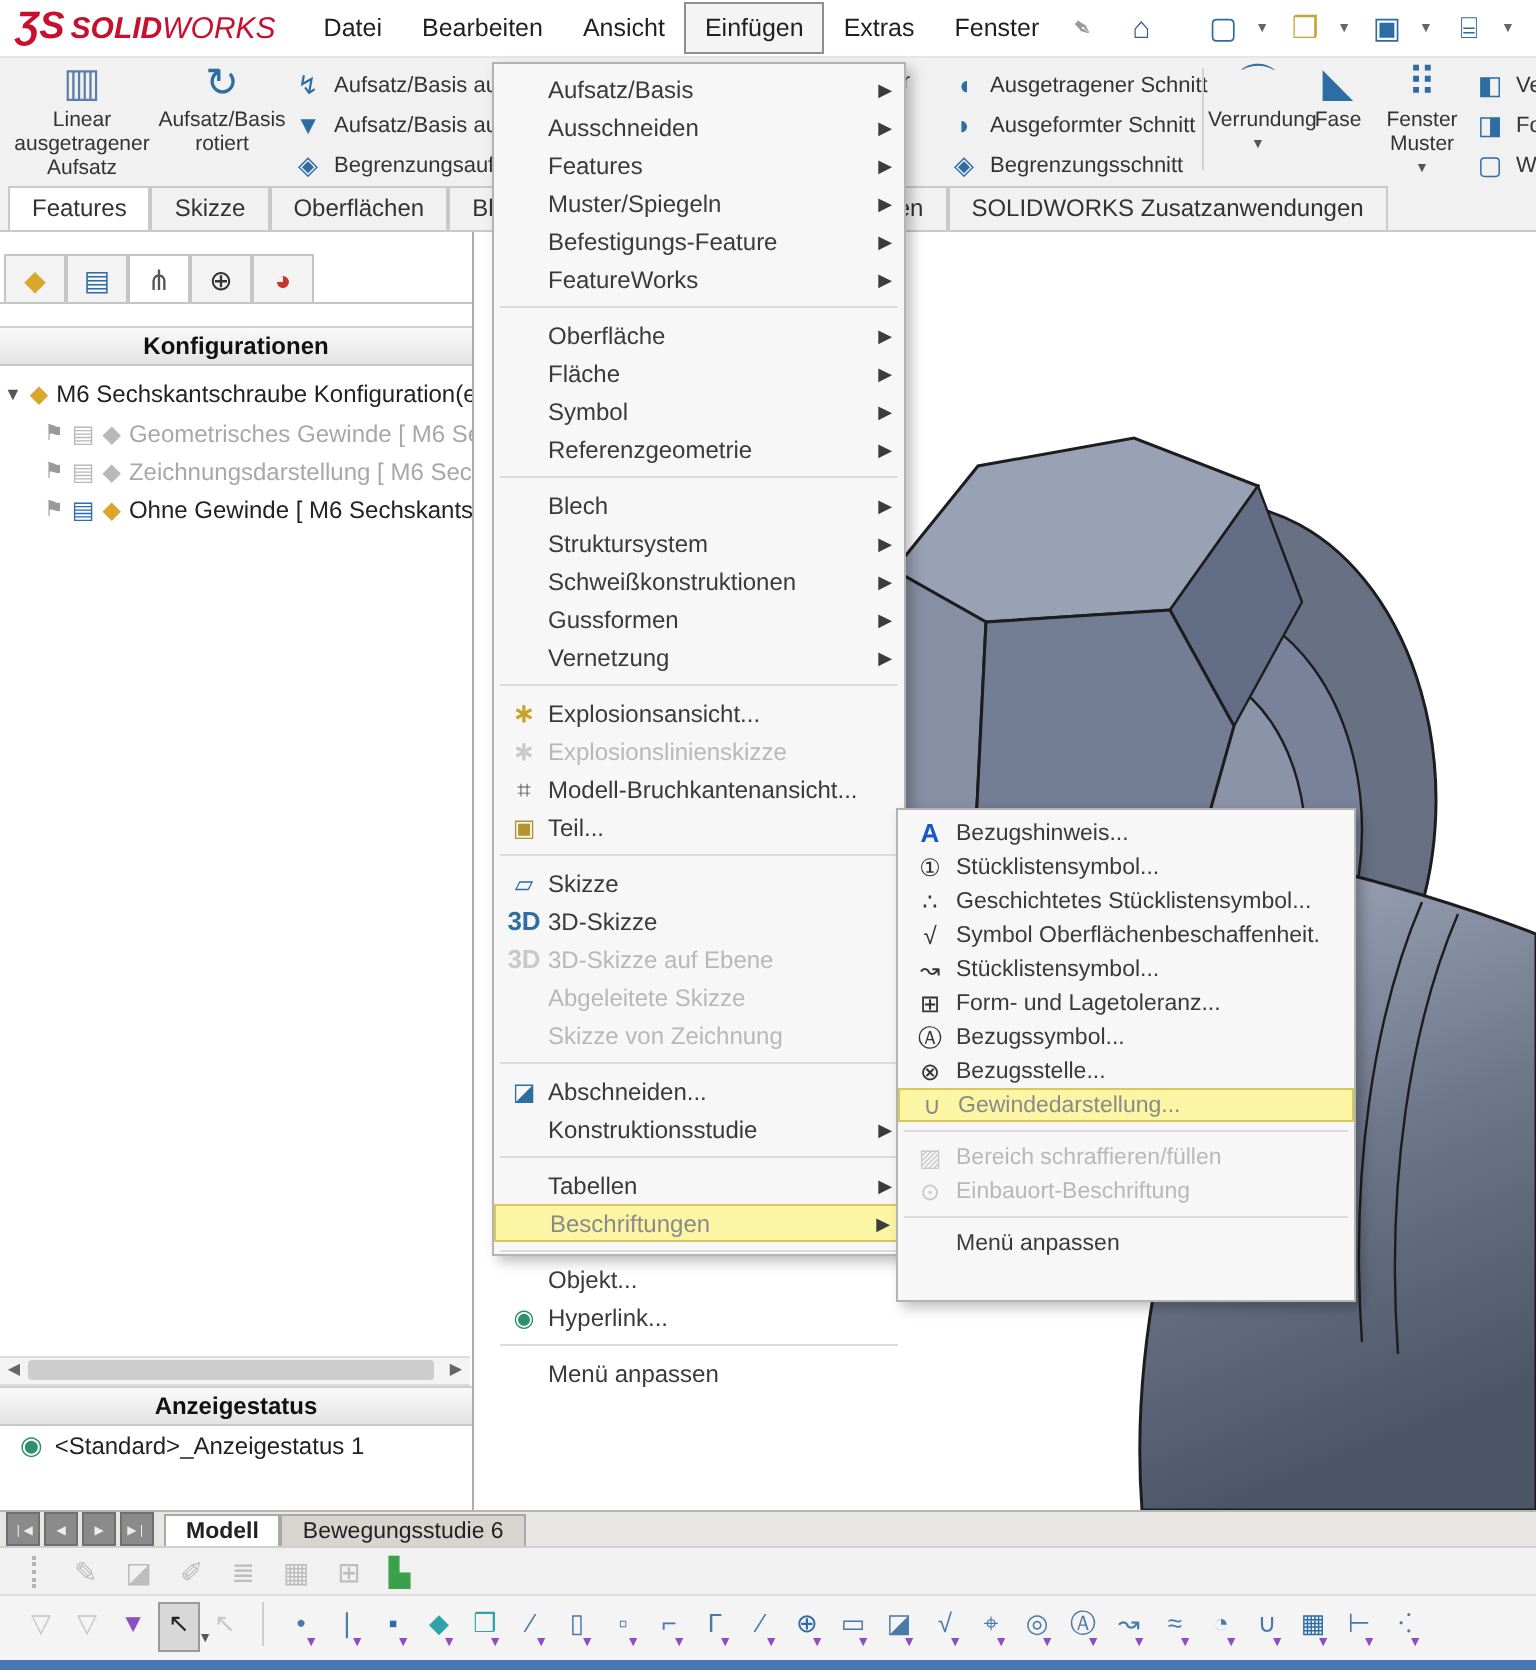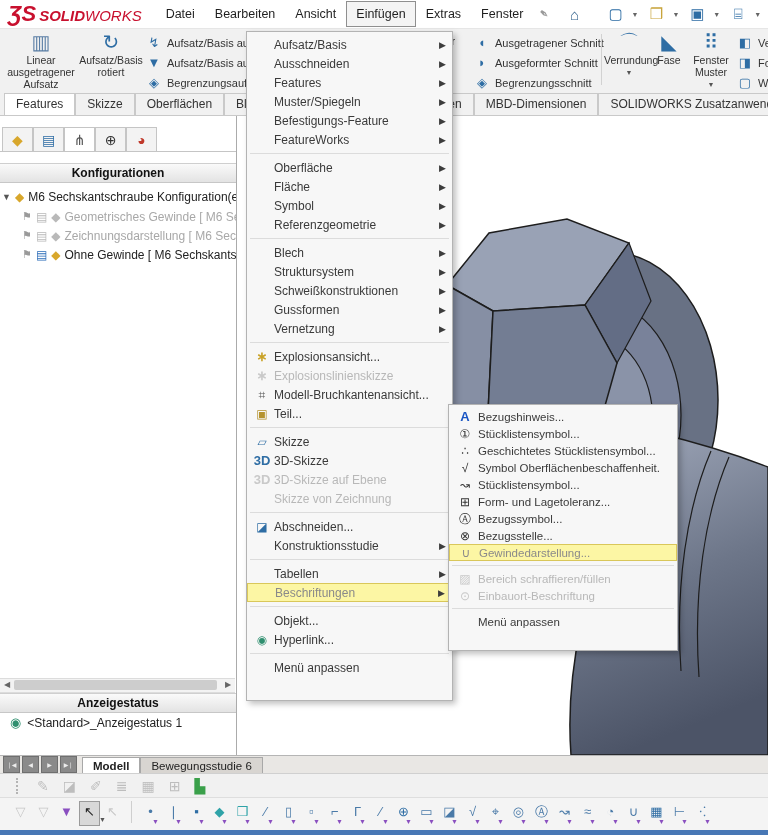--- a/index.html
+++ b/index.html
@@ -5,21 +5,21 @@
   html,body{margin:0;padding:0}
   body{
     position:relative;width:768px;height:835px;overflow:hidden;
     background:#fff;font-family:"Liberation Sans",sans-serif;color:#222;
     -webkit-font-smoothing:antialiased;
   }
   
   .menubar{position:absolute;left:0;top:0;right:0;height:28px;background:#fff;
     border-bottom:1px solid #e6e6e6;display:flex;align-items:center;z-index:5}
   .logo{margin:0 14px 0 8px;font-size:15px;color:#c8102e;font-style:italic;font-weight:bold;white-space:nowrap}
-  .logo .glyph{font-size:22px;margin-right:3px}
+  .logo .glyph{font-size:19px;margin-right:3px}
   .logo .works{font-weight:normal}
   .mb-item{padding:5px 9px;font-size:12.5px;color:#1f1f1f;border:1px solid transparent}
   .mb-item.active{background:#f4f4f4;border:1px solid #8f8f8f}
   .pin{margin-left:6px;color:#9a9a9a;font-size:12px;transform:rotate(40deg)}
   .quickbar{display:flex;align-items:center;margin-left:12px}
   .qb{display:flex;align-items:center;margin-right:2px}
   .qb-btn{min-width:24px;height:22px;display:flex;align-items:center;justify-content:center;
     font-size:15px;color:#2e5f8a;border:1px solid transparent}
   .qb.disabled .qb-btn{color:#c3c3c3}
   .qb .qb-caret{visibility:hidden;font-size:7px;color:#666;margin:0 3px}
@@ -74,21 +74,21 @@
   .hs-arrow{position:absolute;top:1px;width:12px;height:10px;font-size:8px;color:#666;text-align:center;line-height:10px}
   .hs-left{left:1px}.hs-right{right:1px}
   .hs-thumb{position:absolute;left:14px;right:18px;top:1px;height:10px;background:#cdcdcd;border-radius:2px}
   .disp-item{position:absolute;left:10px;top:600px;display:flex;align-items:center;gap:6px;font-size:12px;white-space:nowrap}
   .globe{color:#2f8f6f;font-size:13px}
   .viewport{position:absolute;left:237px;top:0;width:531px;height:640px;background:#fff;overflow:hidden}
   .viewport svg{display:block}
   
   .menu{position:absolute;box-sizing:border-box;background:#f7f7f7;border:1px solid #b3b3b3;
     box-shadow:3px 3px 6px rgba(0,0,0,.25);padding:3px 0;font-size:12px;color:#3a3a3a}
-  #insert-menu{left:246px;top:31px;width:207px;height:670px;z-index:20}
+  #insert-menu{left:246px;top:31px;width:207px;height:597px;z-index:20}
   #ann-submenu{left:448px;top:404px;width:230px;height:247px;z-index:21;font-size:11.5px}
   .mi{display:flex;align-items:center;height:19px;box-sizing:border-box;padding:0 3px 0 3px}
   #ann-submenu .mi{height:17px}
   .mi-ic{width:24px;flex:none;text-align:center;font-size:12px;line-height:14px;color:#4a7aa8}
   #ann-submenu .mi-ic{width:26px}
   .mi-label{flex:1;white-space:nowrap;overflow:hidden}
   .mi-arrow{width:12px;flex:none;color:#3c3c3c;font-size:9px;text-align:right;visibility:hidden;padding-right:3px}
   .mi.arrow .mi-arrow{visibility:visible}
   .mi.bold .mi-ic{font-weight:bold;font-size:13px}
   .mi.disabled{color:#b8b8b8}
@@ -267,21 +267,20 @@
 
   <div class="tab active"><span>Features</span></div>
       <div class="tab"><span>Skizze</span></div>
       <div class="tab"><span>Oberflächen</span></div>
       <div class="tab"><span>Blech</span></div>
       <div class="tab"><span>Struktursystem</span></div>
     </div>
   <div class="tabs-right">
 
   <div class="tab"><span>Evaluieren</span></div>
-      <div class="tab"><span>MBD-Dimensionen</span></div>
       <div class="tab"><span>SOLIDWORKS Zusatzanwendungen</span></div>
     </div>
 </div>
 
 <div class="main">
 
   <div class="viewport">
     <svg width="531" height="640" viewBox="0 0 531 640">
       <defs>
         <linearGradient id="shankGrad" x1="0" y1="0" x2="0.25" y2="1">
@@ -486,20 +485,25 @@
       <span class="mi-label">3D-Skizze</span>
       <span class="mi-arrow">▶</span>
     </div>
     <div class="mi disabled bold">
       <span class="mi-ic">3D</span>
       <span class="mi-label">3D-Skizze auf Ebene</span>
       <span class="mi-arrow">▶</span>
     </div>
     <div class="mi disabled">
       <span class="mi-ic"></span>
+      <span class="mi-label">Abgeleitete Skizze</span>
+      <span class="mi-arrow">▶</span>
+    </div>
+    <div class="mi disabled">
+      <span class="mi-ic"></span>
       <span class="mi-label">Skizze von Zeichnung</span>
       <span class="mi-arrow">▶</span>
     </div>
     <div class="sep"></div>
     <div class="mi">
       <span class="mi-ic" style="color: rgb(46, 109, 164);">◪</span>
       <span class="mi-label">Abschneiden...</span>
       <span class="mi-arrow">▶</span>
     </div>
     <div class="mi arrow">

